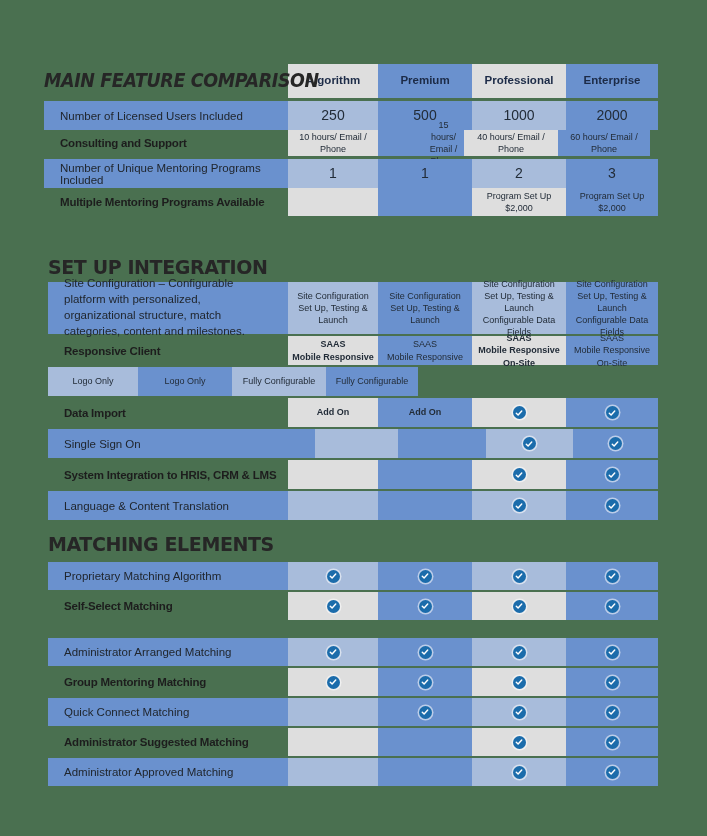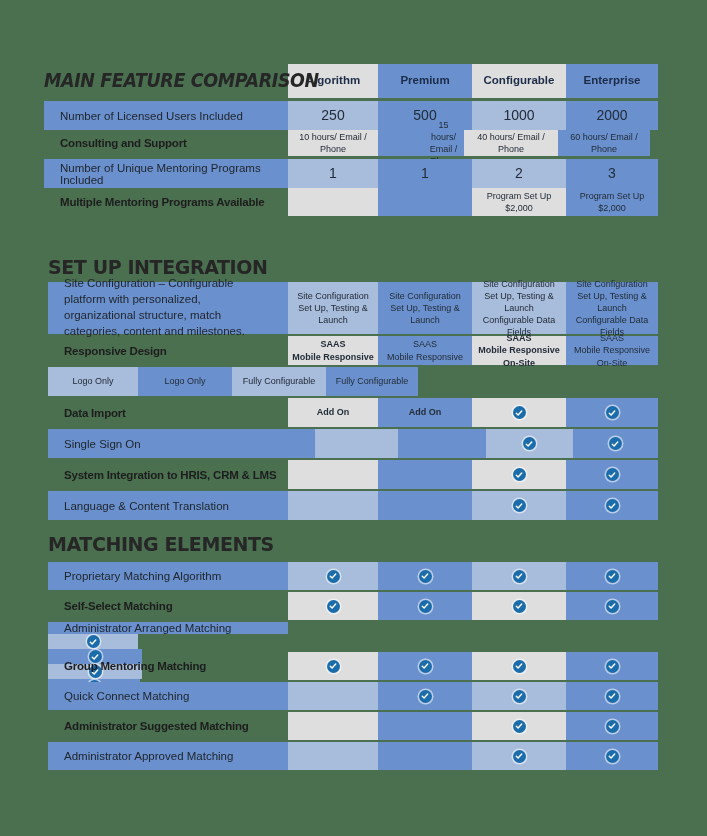--- a/index.html
+++ b/index.html
@@ -78,21 +78,21 @@
 <body>
 
 <div class="section" style="left:44px; top:64px; width:614px;">
 
   <div class="row hdr" style="height:34px;">
     <div style="width:244px; display:flex; align-items:center; padding-bottom:2px;font-style:italic;">
       <span class="sec-title">MAIN FEATURE COMPARISON</span>
     </div>
     <div class="cell c-std" style="width:90px;">Algorithm</div>
     <div class="cell c-prem" style="width:94px;">Premium</div>
-    <div class="cell c-prof" style="width:94px;">Configurable</div>
+    <div class="cell c-prof" style="width:94px;">Professional</div>
     <div class="cell c-ent" style="width:92px;">Enterprise</div>
   </div>
 
   <div class="row" style="height:29px; margin-top:3px;">
     <div class="cell-label rowbar" style="width:244px;">Number of Licensed Users Included</div>
     <div class="cell c-std lit" style="width:90px; font-size:14px;">250</div>
     <div class="cell c-prem" style="width:94px; font-size:14px;">500</div>
     <div class="cell c-prof lit" style="width:94px; font-size:14px;">1000</div>
     <div class="cell c-ent" style="width:92px; font-size:14px;">2000</div>
   </div>
@@ -136,21 +136,21 @@
 Set Up, Testing &amp; Launch</div>
     <div class="cell c-prof lit" style="width:94px; white-space:pre-line;">Site Configuration
 Set Up, Testing &amp; Launch
 Configurable Data Fields</div>
     <div class="cell c-ent" style="width:92px; white-space:pre-line;">Site Configuration
 Set Up, Testing &amp; Launch
 Configurable Data Fields</div>
   </div>
 
   <div class="row" style="height:29px; margin-top:2px;">
-    <div class="cell-label alt" style="width:240px;">Responsive Design</div>
+    <div class="cell-label alt" style="width:240px;">Responsive Client</div>
     <div class="cell c-std" style="width:90px; white-space:pre-line; font-weight:bold;">SAAS
 Mobile Responsive</div>
     <div class="cell c-prem" style="width:94px; white-space:pre-line;">SAAS
 Mobile Responsive</div>
     <div class="cell c-prof" style="width:94px; white-space:pre-line; font-weight:bold;">SAAS
 Mobile Responsive
 On-Site</div>
     <div class="cell c-ent" style="width:92px; white-space:pre-line;">SAAS
 Mobile Responsive
 On-Site</div>
@@ -306,21 +306,21 @@
           </span>
         </div>
         <div class="cell c-ent" style="width: 92px;">
           <span class="chk">
             <svg viewBox="0 0 10 10">
               <path d="M1.6 5.2 L3.9 7.4 L8.4 2.6" fill="none" stroke="#fff" stroke-width="1.8" stroke-linecap="round" stroke-linejoin="round"></path>
             </svg>
           </span>
         </div>
       </div>
-      <div class="row" style="height: 28px; margin-top: 2px; flex-direction: column;">
+      <div class="row" style="height: 28px; margin-top: 18px;">
         <div class="cell-label rowbar" style="width: 240px;">Administrator Arranged Matching</div>
         <div class="cell c-std lit" style="width: 90px;">
           <span class="chk">
             <svg viewBox="0 0 10 10">
               <path d="M1.6 5.2 L3.9 7.4 L8.4 2.6" fill="none" stroke="#fff" stroke-width="1.8" stroke-linecap="round" stroke-linejoin="round"></path>
             </svg>
           </span>
         </div>
         <div class="cell c-prem" style="width: 94px;">
           <span class="chk">

